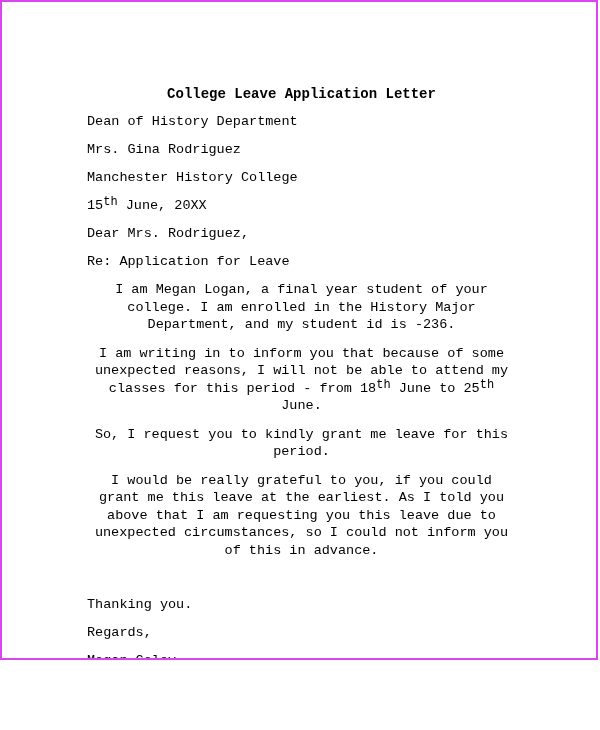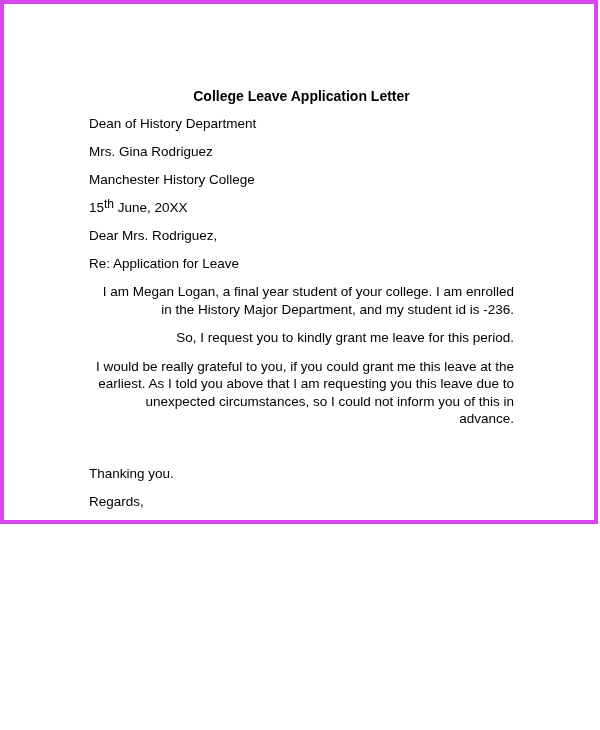--- a/index.html
+++ b/index.html
@@ -3,25 +3,25 @@
 <meta charset="utf-8">
 <style>
   html, body {
     margin: 0;
     padding: 0;
     background: #ffffff;
   }
   .page {
     position: relative;
     width: 598px;
-    height: 524px;
-    border: 4px solid #d946ef;
+    height: 660px;
+    border: 2px solid #d946ef;
     background: #ffffff;
     box-sizing: border-box;
-    font-family: Liberation Sans, sans-serif;
+    font-family: Liberation Mono, monospace;
     font-size: 13.5px;
     color: #000000;
     overflow: hidden;
   }
   .content {
     position: absolute;
     top: 84px;
     left: 85px;
     right: 80px;
   }
@@ -32,21 +32,21 @@
     text-align: center;
     line-height: 16px;
   }
   .line {
     margin: 0 0 11px 0;
     line-height: 17px;
   }
   .para {
     margin: 0 0 11px 0;
     line-height: 17.5px;
-    text-align: right;
+    text-align: center;
   }
   sup {
     font-size: 12px;
     line-height: 0;
     vertical-align: 4px;
   }
   .closing {
     margin-top: 37px;
   }
   .closing p {
@@ -63,20 +63,21 @@
     <div id="recipient-block">
         <p class="line">Dean of History Department</p>
         <p class="line">Mrs. Gina Rodriguez</p>
         <p class="line">Manchester History College</p>
       </div>
     <p class="line" id="date-line">15<sup>th</sup> June, 20XX</p>
     <p class="line">Dear Mrs. Rodriguez,</p>
     <p class="line">Re: Application for Leave</p>
     <div id="body-paragraphs">
         <p class="para">I am Megan Logan, a final year student of your college. I am enrolled in the History Major Department, and my student id is -236.</p>
+        <p class="para">I am writing in to inform you that because of some unexpected reasons, I will not be able to attend my classes for this period - from 18<sup>th</sup> June to 25<sup>th</sup> June.</p>
         <p class="para">So, I request you to kindly grant me leave for this period.</p>
         <p class="para">I would be really grateful to you, if you could grant me this leave at the earliest. As I told you above that I am requesting you this leave due to unexpected circumstances, so I could not inform you of this in advance.</p>
       </div>
     <div class="closing">
       <p>Thanking you.</p>
       <p>Regards,</p>
       <p>Megan Coley</p>
     </div>
   </div>
 </div>

